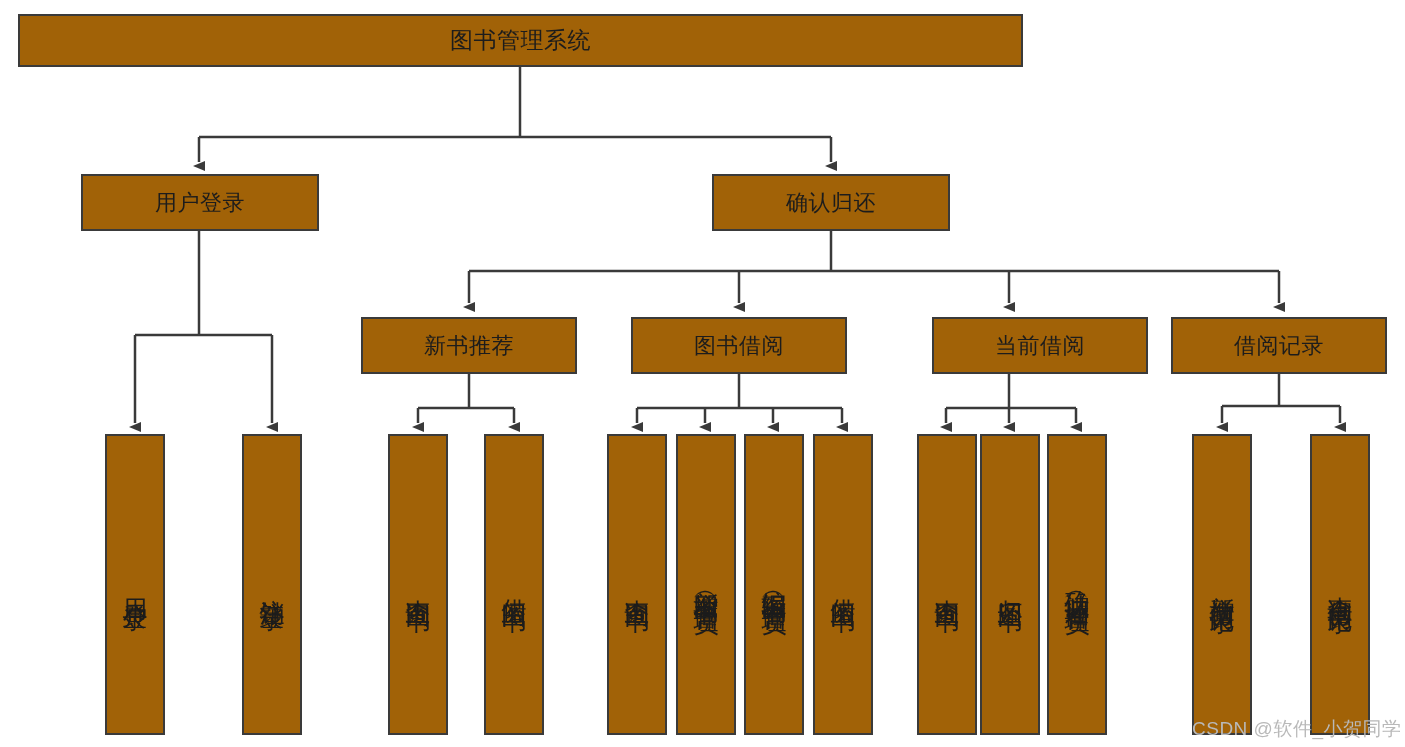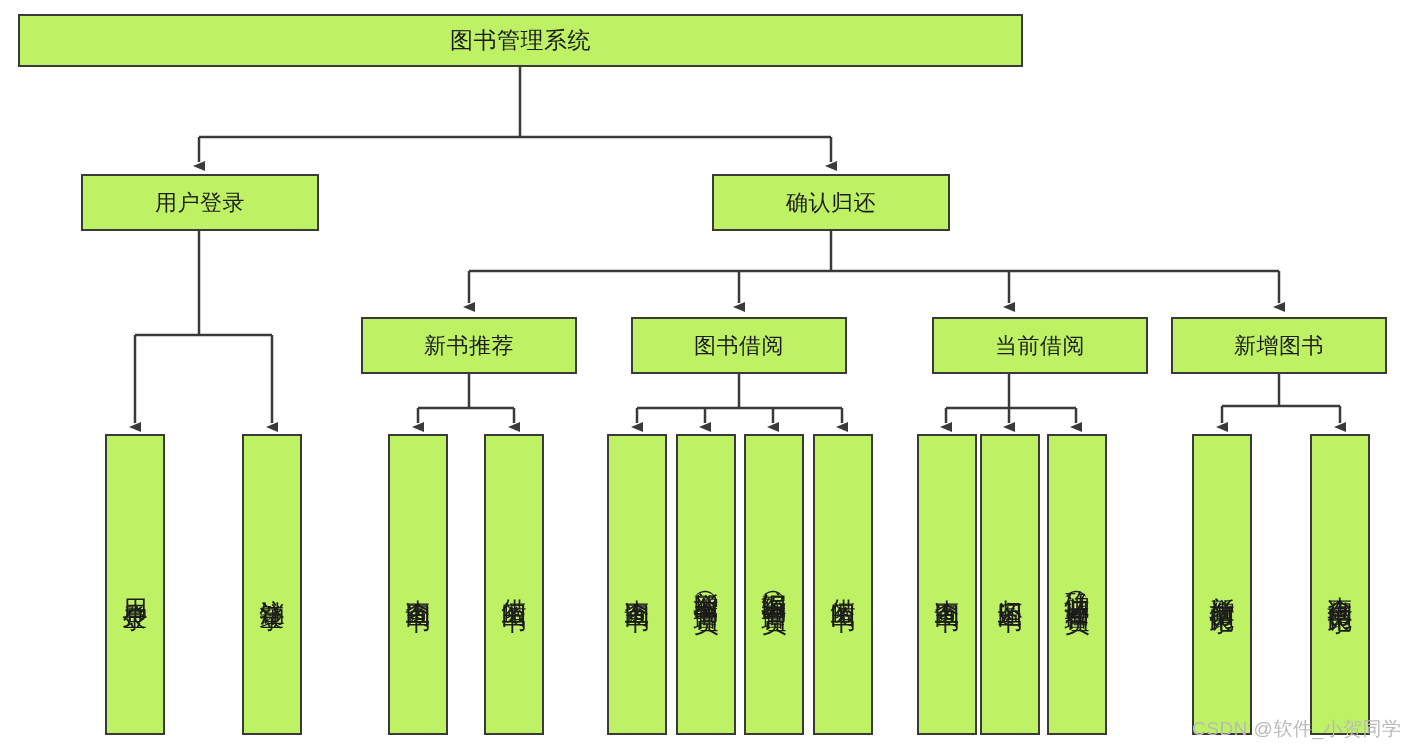--- a/index.html
+++ b/index.html
@@ -22,21 +22,21 @@
     left: 0;
     top: 0;
     width: 1405px;
     height: 747px;
     pointer-events: none;
   }
   .node {
     position: absolute;
     box-sizing: border-box;
     border: 2.5px solid #3a3a3a;
-    background: #bef264;
+    background: #a16207;
     display: flex;
     align-items: center;
     justify-content: center;
     color: #1c1c1c;
   }
   .node .label {
     display: block;
     text-align: center;
     line-height: 1.05;
     letter-spacing: 0.5px;
@@ -140,21 +140,21 @@
   <div class="node horiz" style="left:631px; top:317px; width:216px; height:57px;">
     <span class="label">图书借阅</span>
   </div>
   <div class="node horiz" style="left:361px; top:317px; width:216px; height:57px;">
     <span class="label">新书推荐</span>
   </div>
   <div class="node horiz" style="left:901px; top:317px; width:216px; height:57px;margin-left:31px;">
     <span class="label">当前借阅</span>
   </div>
   <div class="node horiz" style="left:1171px; top:317px; width:216px; height:57px;">
-    <span class="label">新增图书</span>
+    <span class="label">借阅记录</span>
   </div>
 
   <div class="node vert" style="left:105px; top:434px; width:60px; height:301px;">
     <span class="label">用户登录</span>
   </div>
   <div class="node vert" style="left:242px; top:434px; width:60px; height:301px;">
     <span class="label">注销登录</span>
   </div>
 
   <div class="node vert" style="left:388px; top:434px; width:60px; height:301px;">

